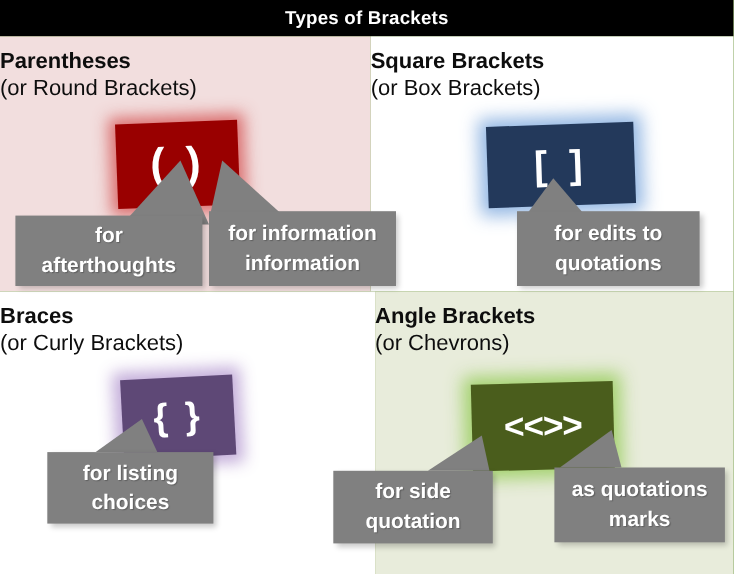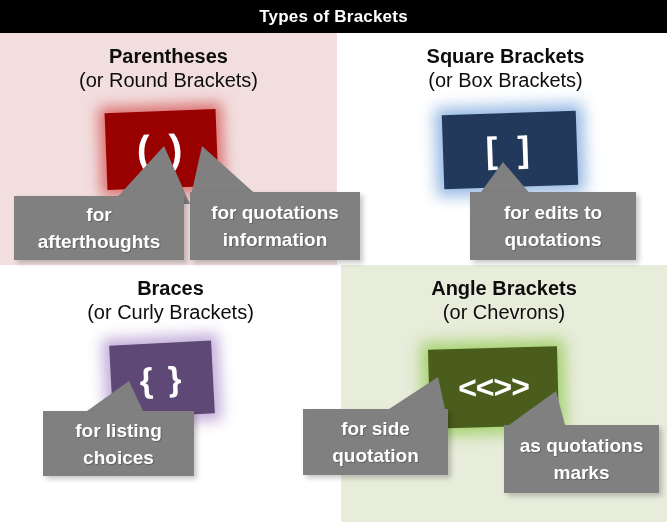--- a/index.html
+++ b/index.html
@@ -52,21 +52,20 @@
   }
   #bg-angle {
     left: 341px; top: 265px;
     width: 326px; height: 257px;
     background: #e8ecdb;
   }
 
   
   .heading-block {
     position: absolute;
-    text-align: center;
     color: #0d0d0d;
   }
   .heading-main {
     font-size: 20px;
     font-weight: bold;
     line-height: 25px;
     white-space: nowrap;
   }
   .heading-sub {
     font-size: 20px;
@@ -159,21 +158,21 @@
   }
 
   
   .tail-svg { position: absolute; overflow: visible; }
 
   
   #callout-afterthoughts { left: 14px;  top: 196px; width: 170px; height: 64px; }
   #callout-additional    { left: 190px; top: 192px; width: 170px; height: 68px; }
   #callout-edits         { left: 470px; top: 192px; width: 166px; height: 68px; }
   #callout-listing       { left: 43px;  top: 411px; width: 151px; height: 65px; }
-  #callout-side          { left: 303px; top: 409px; width: 145px; height: 66px; }
+  #callout-side          { left: 303px; top: 428px; width: 145px; height: 66px; }
   #callout-quotation     { left: 504px; top: 425px; width: 155px; height: 68px; }
 </style>
 </head>
 <body>
 
 <div id="canvas">
 
   <div class="title-bar">Types of Brackets</div>
 
   <div class="quad-bg" id="bg-parentheses"></div>
@@ -227,21 +226,21 @@
       <span>afterthoughts</span>
     </div>
   </div>
 
   <div class="callout" id="callout-additional">
     <svg class="tail-svg" width="230" height="130" viewBox="0 0 230 130" style="left:0; top:-46px;">
       <polygon points="12,0 72,54 0,54" fill="#808080"></polygon>
     </svg>
     <div class="callout-body"></div>
     <div class="callout-label">
-      <span>for quotations</span>
+      <span>for information</span>
       <span>information</span>
     </div>
   </div>
 
   <div class="callout" id="callout-edits">
     <svg class="tail-svg" width="230" height="130" viewBox="0 0 230 130" style="left:0; top:-30px;">
       <polygon points="33,0 8,34 62,34" fill="#808080"></polygon>
     </svg>
     <div class="callout-body"></div>
     <div class="callout-label">

